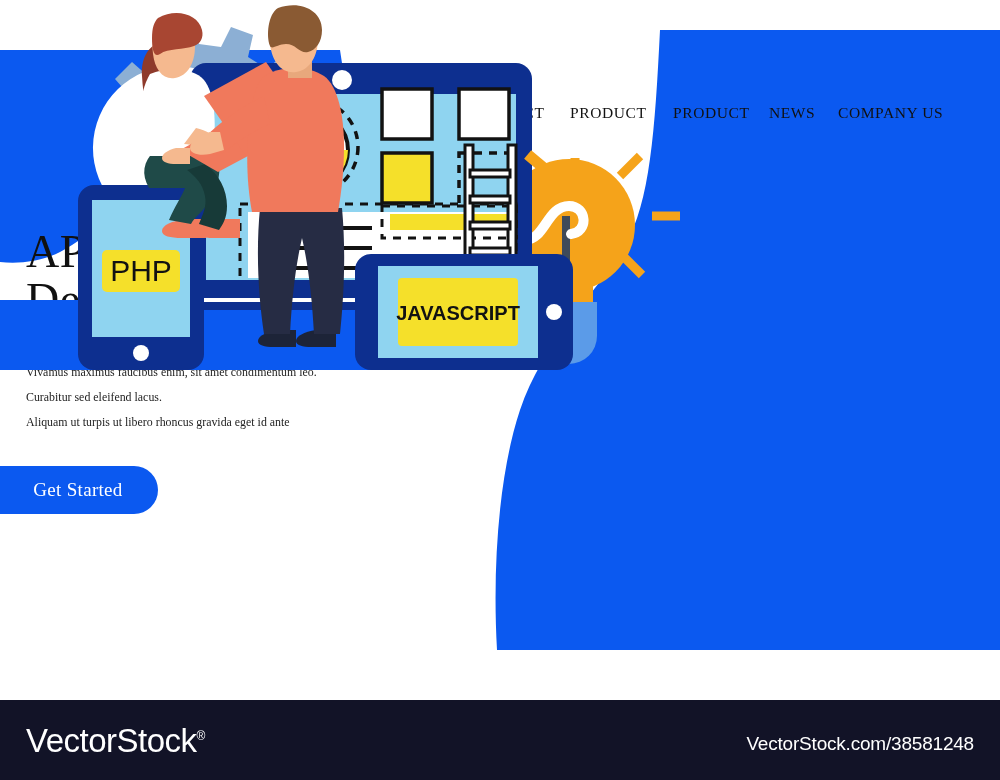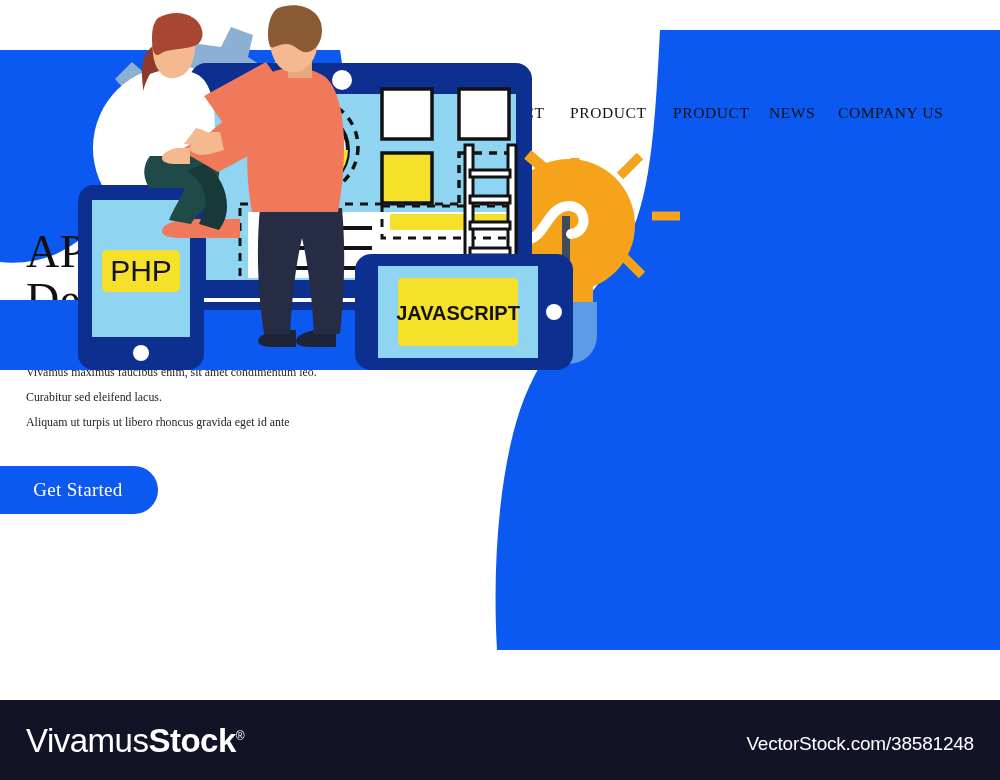--- a/index.html
+++ b/index.html
@@ -25,21 +25,21 @@
 
   .cta{position:absolute;left:-22px;top:466px;width:180px;height:48px;border-radius:26px;
        background:#0b59f0;border:none;color:#fff;font-family:"Liberation Serif",serif;
        font-size:19px;letter-spacing:.3px;cursor:pointer;padding-left:26px;text-align:center;}
 
   
   .wm{position:absolute;left:0;top:700px;width:1000px;height:80px;background:#121327;}
   .wm-logo{position:absolute;left:26px;top:22px;font-family:"Liberation Sans",sans-serif;
            font-size:33px;color:#ffffff;letter-spacing:-.5px;}
   .wm-logo .thin{font-weight:300;}
-  .wm-logo .bold{font-weight:700;}
+  .wm-logo .bold{font-weight:400;}
   .wm-logo sup{font-size:12px;vertical-align:super;font-weight:400;}
   .wm-url{position:absolute;right:26px;top:33px;font-family:"Liberation Sans",sans-serif;
           font-size:19px;color:#ffffff;letter-spacing:-.2px;}
 
   
   .illo{position:absolute;left:320px;top:280px;width:680px;height:375px;}
   .art{position:absolute;left:0;top:0;}
 </style>
 </head>
 <body>
@@ -226,18 +226,18 @@
       <rect x="398" y="278" width="120" height="68" rx="4" fill="#f5e02a"></rect>
       <text x="458" y="320" text-anchor="middle" font-family="Liberation Sans, sans-serif" font-weight="bold" font-size="20" fill="#121212">JAVASCRIPT</text>
       <circle cx="554" cy="312" r="8" fill="#ffffff"></circle>
     </g>
 
     </g>
   </svg>
 
   <div class="wm">
     <div class="wm-logo">
-      <span class="thin">Vivamus</span><span class="bold">Stock</span><sup>®</sup>
+      <span class="thin">Vector</span><span class="bold">Stock</span><sup>®</sup>
     </div>
     <div class="wm-url">VectorStock.com/38581248</div>
   </div>
 
 </div>
 
 </body></html>

